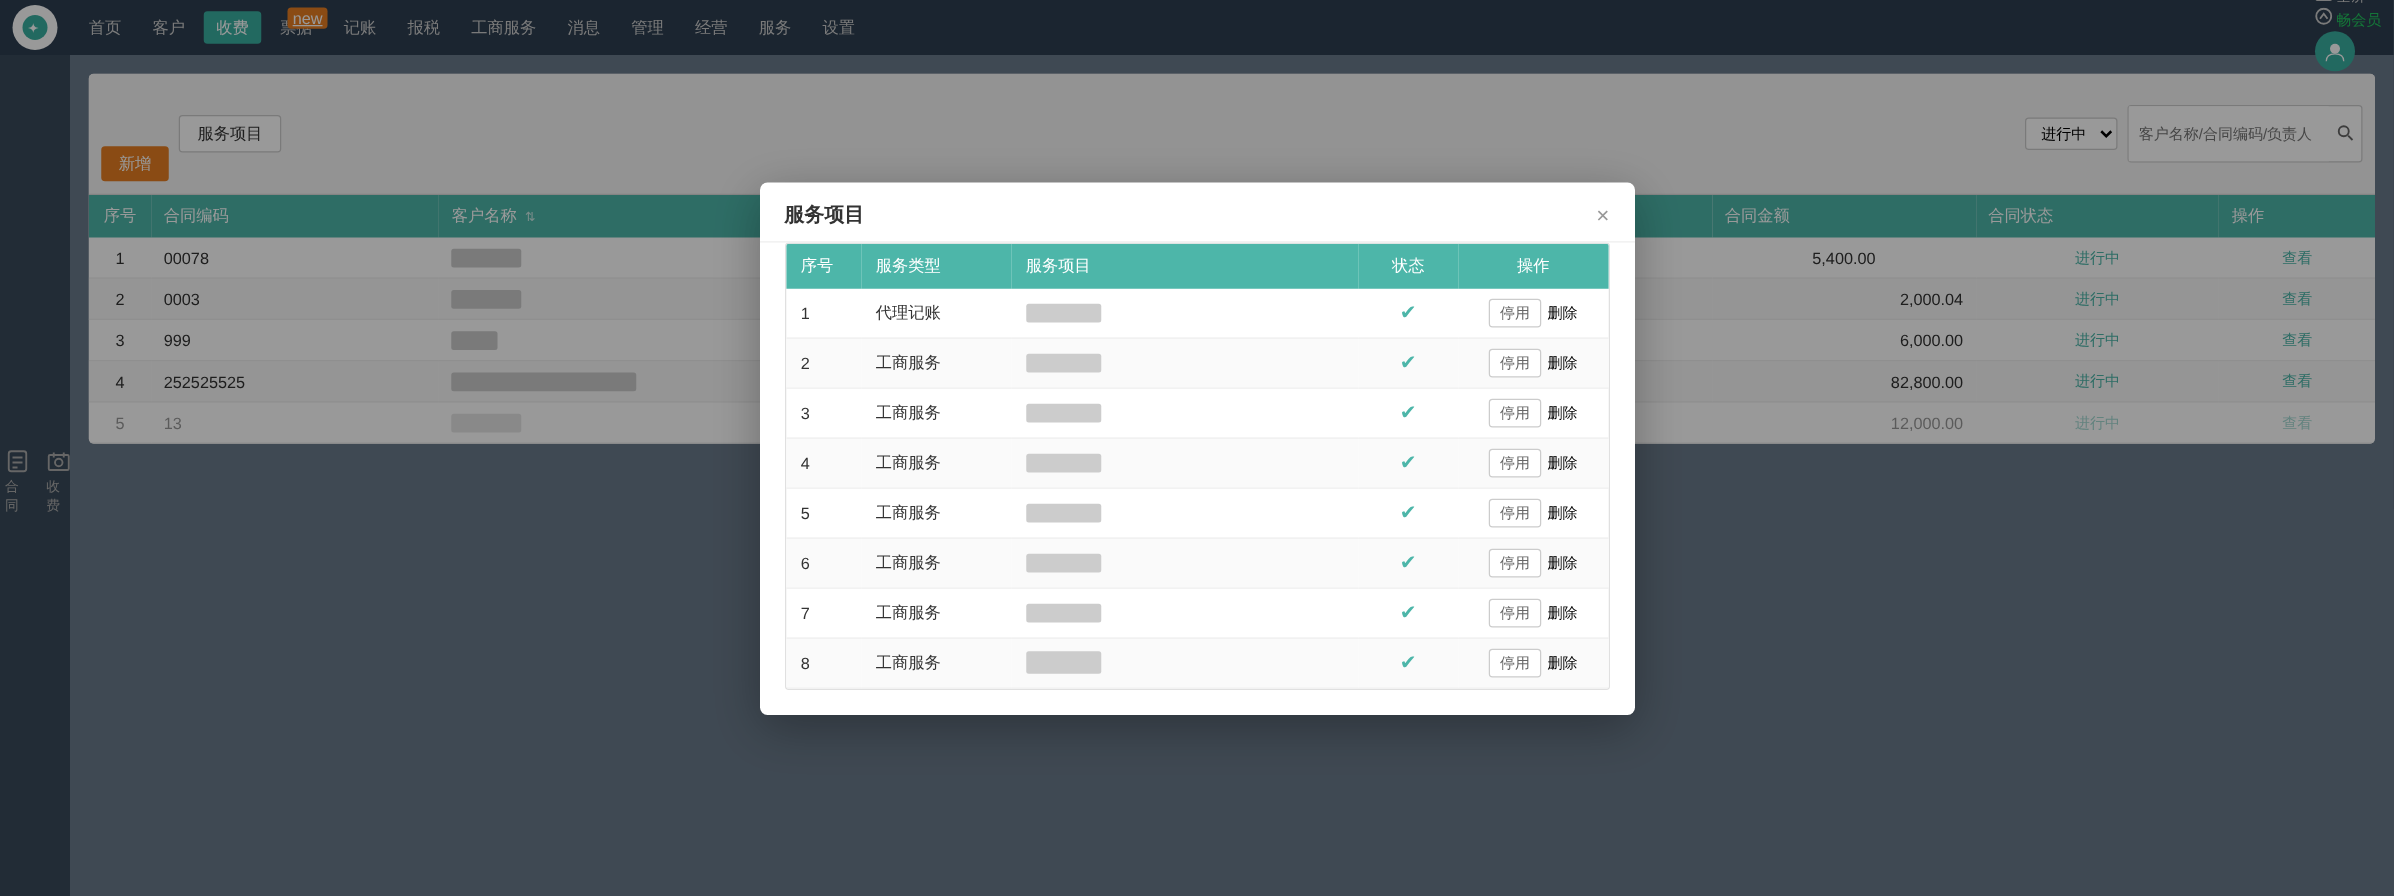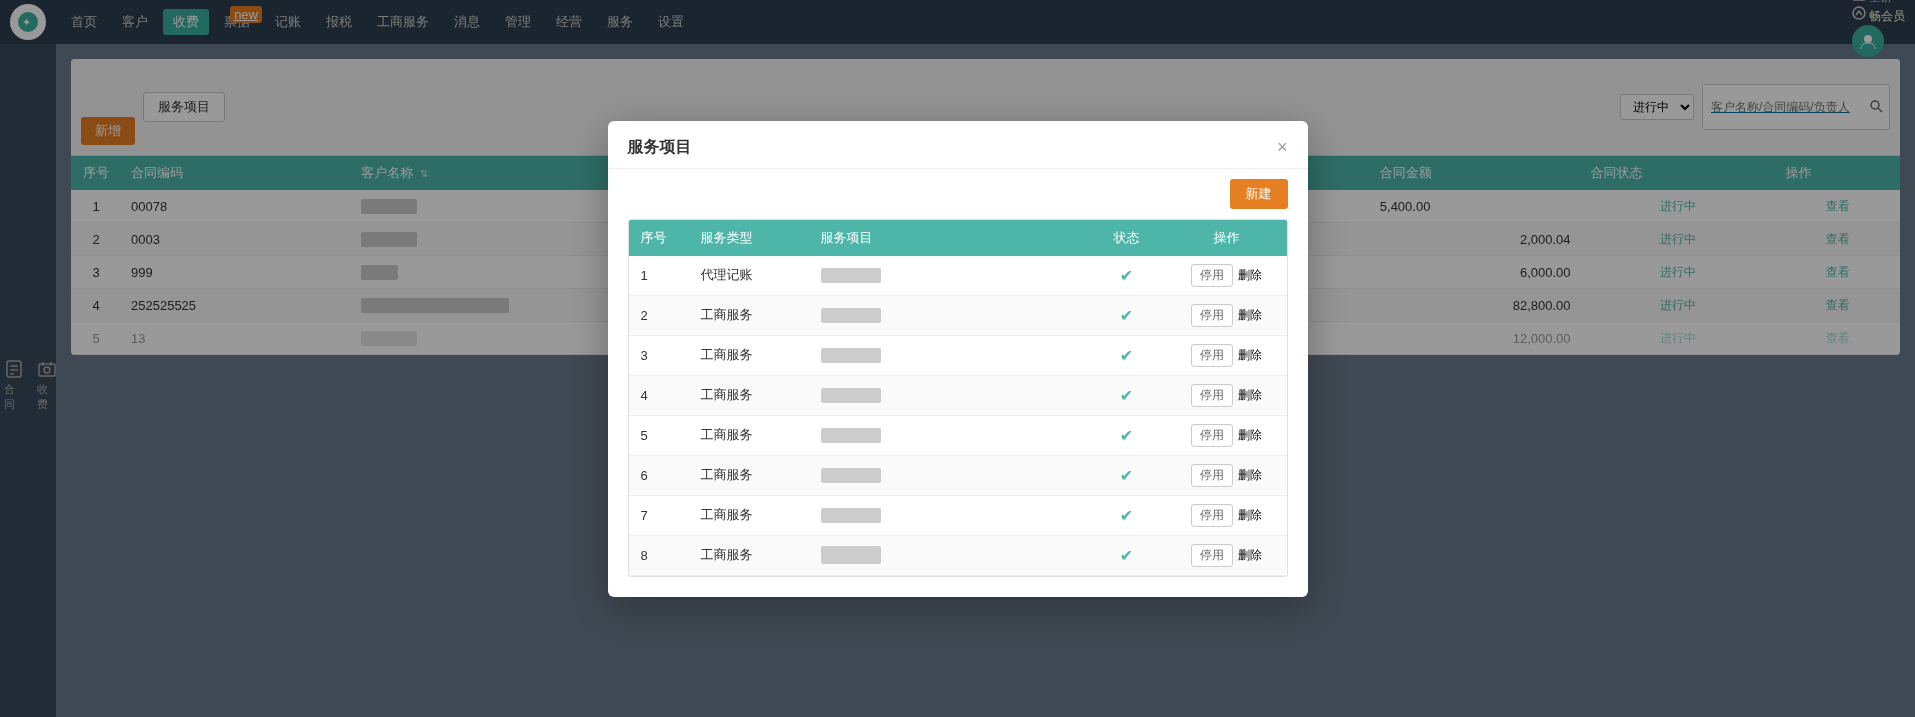--- a/index.html
+++ b/index.html
@@ -143,22 +143,21 @@
       border: 1px solid #ccc;
       border-radius: 3px;
       background: #fff;
     }
     .search-box input {
       border: none;
       outline: none;
       padding: 15px 8px;
       font-size: 12px;
       width: 160px;
-      color: #0369a1;
-      text-decoration: underline;
+      color: #737373;
     }
     .search-box .search-icon-btn {
       background: none;
       border: none;
       cursor: pointer;
       padding: 4px 6px;
       color: #666;
     }
 
     
@@ -319,21 +318,21 @@
           <rect x="1" y="1" width="12" height="12" rx="1"></rect>
           <path d="M4 1v3H1M10 1v3h3M4 13v-3H1M10 13v-3h3"></path>
         </svg>
       <span style="color:#ccc;font-size:12px">全屏</span>
     </span>
     <span>
       <svg width="14" height="14" viewBox="0 0 14 14" fill="none" stroke="#ccc" stroke-width="1.5">
           <circle cx="7" cy="7" r="6"></circle>
           <path d="M4 9l3-4 3 4"></path>
         </svg>
-      <span style="color:#fef9c3;font-size:12px">畅会员</span>
+      <span style="color:#22c55e;font-size:12px">畅会员</span>
     </span>
     <div class="avatar">
       <svg width="18" height="18" viewBox="0 0 18 18" fill="white">
           <circle cx="9" cy="7" r="4"></circle>
           <path d="M2 17c0-4 3-6 7-6s7 2 7 6" stroke="white" fill="none"></path>
         </svg>
     </div>
   </div>
 </nav>
 
@@ -414,21 +413,21 @@
             <th>操作</th>
           </tr>
         </thead>
         <tbody id="contract-tbody">
             <tr>
     <td class="center">1</td>
     <td>00078</td>
     <td><span class="blurred">██████</span></td>
     <td>小规模记账</td>
     <td>202305-202404</td>
-    <td style="text-align:left">5,400.00</td>
+    <td style="text-align:center">5,400.00</td>
     <td class="center"><span class="status-badge">进行中</span></td>
     <td class="center"><span class="action-link">查看</span></td>
   </tr>
             <tr>
     <td class="center">2</td>
     <td>0003</td>
     <td><span class="blurred">██████</span></td>
     <td>小规模记账</td>
     <td>202305-202404</td>
     <td style="text-align:right">2,000.04</td>
@@ -469,23 +468,20 @@
       </table>
     </div>
   </main>
 </div>
 
 <div class="modal-overlay">
   <div class="modal">
     <div class="modal-header">
       <span class="modal-title">服务项目</span>
       <button class="modal-close">×</button>
-    </div>
-    <div class="modal-toolbar">
-      <button class="btn-modal-new">新建</button>
     </div>
     <div class="modal-body">
       <div class="modal-table-wrap">
         <table class="modal-table">
           <thead>
             <tr>
               <th style="width:60px">序号</th>
               <th style="width:120px">服务类型</th>
               <th>服务项目</th>
               <th class="center" style="width:80px">状态</th>

